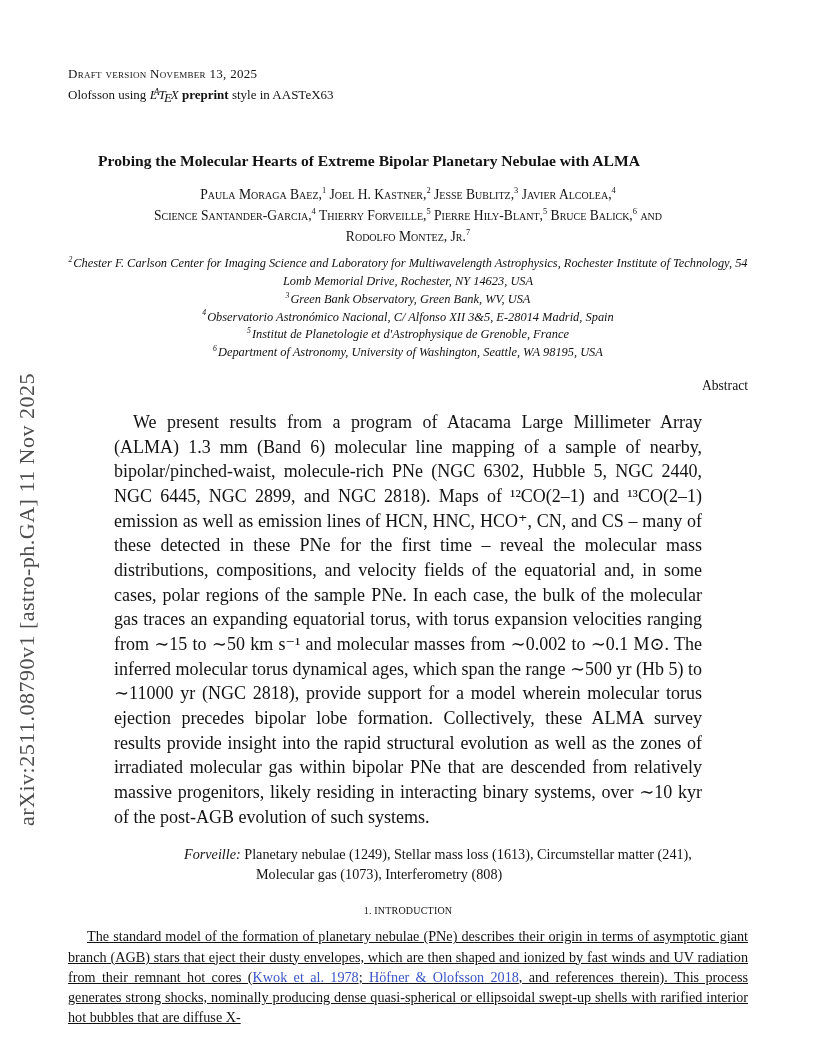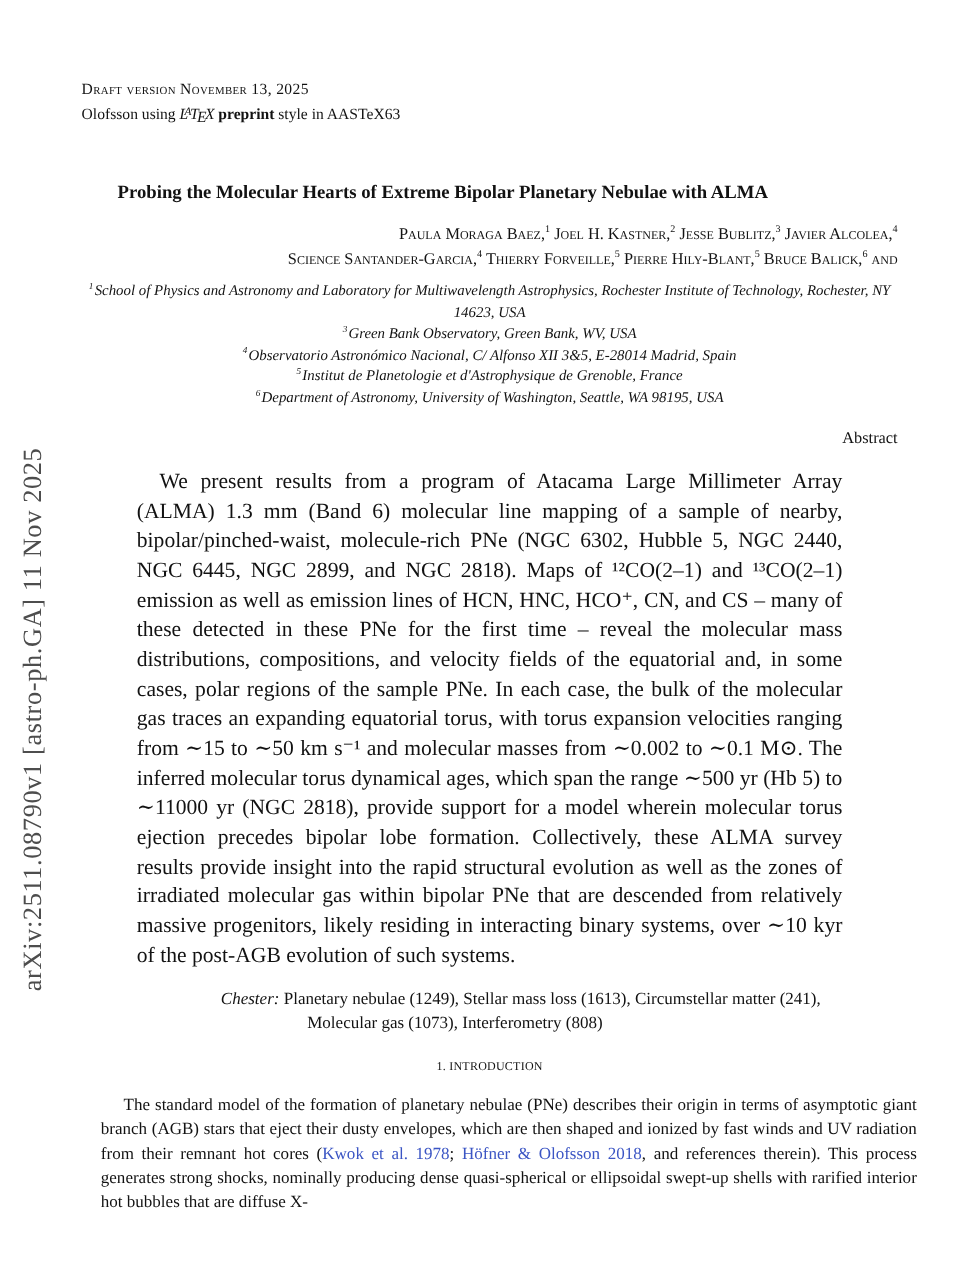--- a/index.html
+++ b/index.html
@@ -33,21 +33,21 @@
     white-space: nowrap;
     display: flex; align-items: center;
   }
 
   .title {
     font-size: 15.6px; font-weight: bold; text-align: left;
     margin: 46px 30px 12px 30px; line-height: 1.4;
   }
 
   .authors {
-    text-align: right; font-variant: small-caps;
+    text-align: center; font-variant: small-caps;
     font-size: 13.6px; line-height: 1.55; margin-bottom: 8px;
   }
   .authors sup, .affiliations sup, .abstract-text sup { font-size: 0.62em; line-height: 0; }
 
   .affiliations { text-align: center; font-size: 12.4px; line-height: 1.44; }
   .affil-line { max-width: 684px; margin: 0 auto; }
   .affil-line sup { font-style: italic; margin-right: 1px; }
   .affil-text { font-style: italic; }
 
   .abstract-heading { text-align: right; font-size: 13.6px; margin: 16px 0 9px 0; }
@@ -60,22 +60,22 @@
   .keywords {
     width: 588px; margin: 15px auto 0 auto;
     font-size: 14.2px; line-height: 1.37;
     padding-left: 142px; text-indent: -72px; text-align: left;
   }
   .kw-label { font-style: italic; }
 
   .section-heading { text-align: center; font-size: 10px; letter-spacing: 0.2px; margin: 21px 0 10px 0; }
 
   .intro {
-    width: 680px; margin: 16px; text-align: justify;
-    font-size: 14.2px; line-height: 1.43; text-indent: 19px;
+    width: 680px; margin: 0; text-align: justify;
+    font-size: 14.2px; line-height: 1.43; text-indent: 19px; text-decoration: underline;
   }
   .cite { color: var(--link); cursor: pointer; }
 </style>
 </head>
 <body>
 
 <div class="page">
 
   <div class="arxiv-stamp">arXiv:2511.08790v1  [astro-ph.GA]  11 Nov 2025</div>
 
@@ -84,34 +84,35 @@
     <div class="draft-header">
       <div class="draft-line">Draft version November 13, 2025</div>
       <div class="typeset-line"><span>Olofsson using </span><span class="lx"><span>L</span><span class="lx-a">A</span><span>T</span><span class="lx-e">E</span><span>X</span></span><span> </span><b>preprint</b><span> style in AASTeX63</span></div>
     </div>
 
     <h1 class="title">Probing the Molecular Hearts of Extreme Bipolar Planetary Nebulae with ALMA</h1>
 
     <div class="authors">
         <div><span>Paula Moraga Baez,</span><sup>1</sup><span> Joel H. Kastner,</span><sup>2</sup><span> Jesse Bublitz,</span><sup>3</sup><span> Javier Alcolea,</span><sup>4</sup></div>
         <div><span>Science Santander-Garcia,</span><sup>4</sup><span> Thierry Forveille,</span><sup>5</sup><span> Pierre Hily-Blant,</span><sup>5</sup><span> Bruce Balick,</span><sup>6</sup><span> and</span></div>
+        <div><span>Rodolfo Montez, Jr.</span><sup>7</sup></div>
       </div>
 
     <div class="affiliations">
-        <div class="affil-line"><sup>1</sup><span class="affil-text">School of Physics and Astronomy and Laboratory for Multiwavelength Astrophysics, Rochester Institute of Technology, Rochester, NY 14623, USA</span></div>
+        <div class="affil-line"><sup>2</sup><span class="affil-text">Chester F. Carlson Center for Imaging Science and Laboratory for Multiwavelength Astrophysics, Rochester Institute of Technology, 54 Lomb Memorial Drive, Rochester, NY 14623, USA</span></div>
         <div class="affil-line"><sup>3</sup><span class="affil-text">Green Bank Observatory, Green Bank, WV, USA</span></div>
         <div class="affil-line"><sup>4</sup><span class="affil-text">Observatorio Astronómico Nacional, C/ Alfonso XII 3&amp;5, E-28014 Madrid, Spain</span></div>
         <div class="affil-line"><sup>5</sup><span class="affil-text">Institut de Planetologie et d'Astrophysique de Grenoble, France</span></div>
         <div class="affil-line"><sup>6</sup><span class="affil-text">Department of Astronomy, University of Washington, Seattle, WA 98195, USA</span></div>
       </div>
 
     <div class="abstract-heading">Abstract</div>
 
     <p class="abstract-text">We present results from a program of Atacama Large Millimeter Array (ALMA) 1.3 mm (Band 6) molecular line mapping of a sample of nearby, bipolar/pinched-waist, molecule-rich PNe (NGC 6302, Hubble 5, NGC 2440, NGC 6445, NGC 2899, and NGC 2818). Maps of ¹²CO(2–1) and ¹³CO(2–1) emission as well as emission lines of HCN, HNC, HCO⁺, CN, and CS – many of these detected in these PNe for the first time – reveal the molecular mass distributions, compositions, and velocity fields of the equatorial and, in some cases, polar regions of the sample PNe. In each case, the bulk of the molecular gas traces an expanding equatorial torus, with torus expansion velocities ranging from ∼15 to ∼50 km s⁻¹ and molecular masses from ∼0.002 to ∼0.1 M⊙. The inferred molecular torus dynamical ages, which span the range ∼500 yr (Hb 5) to ∼11000 yr (NGC 2818), provide support for a model wherein molecular torus ejection precedes bipolar lobe formation. Collectively, these ALMA survey results provide insight into the rapid structural evolution as well as the zones of irradiated molecular gas within bipolar PNe that are descended from relatively massive progenitors, likely residing in interacting binary systems, over ∼10 kyr of the post-AGB evolution of such systems.</p>
 
-    <div class="keywords"><span class="kw-label">Chester:</span><span> Planetary nebulae (1249), Stellar mass loss (1613), Circumstellar matter (241), Molecular gas (1073), Interferometry (808)</span></div>
+    <div class="keywords"><span class="kw-label">Forveille:</span><span> Planetary nebulae (1249), Stellar mass loss (1613), Circumstellar matter (241), Molecular gas (1073), Interferometry (808)</span></div>
 
     <div class="section-heading">1. INTRODUCTION</div>
 
     <p class="intro"><span>The standard model of the formation of planetary nebulae (PNe) describes their origin in terms of asymptotic giant branch (AGB) stars that eject their dusty envelopes, which are then shaped and ionized by fast winds and UV radiation from their remnant hot cores (</span><span class="cite">Kwok et al. 1978</span><span>; </span><span class="cite">Höfner &amp; Olofsson 2018</span><span>, and references therein). This process generates strong shocks, nominally producing dense quasi-spherical or ellipsoidal swept-up shells with rarified interior hot bubbles that are diffuse X-</span></p>
 
   </div>
 </div>
 
 </body></html>

